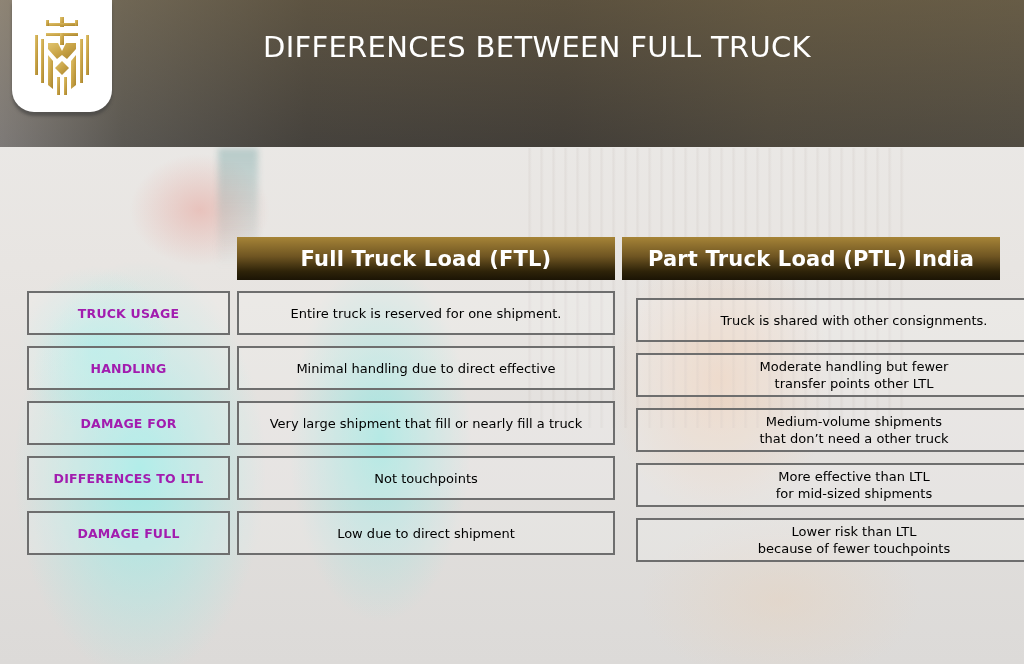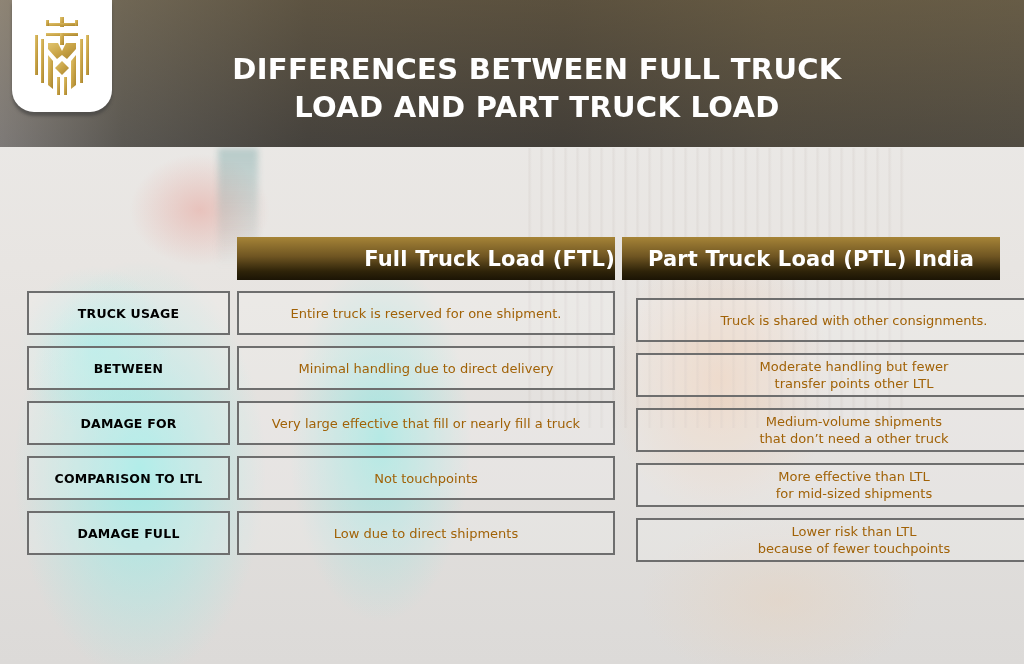--- a/index.html
+++ b/index.html
@@ -34,56 +34,56 @@
     
     .header {
       position: absolute; left: 0; top: 0; width: 1024px; height: 147px;
       background: linear-gradient(90deg, #9a9694 0%, #6b6862 12%, #4f4b45 30%, #4b463f 55%, #5a5346 75%, #5e584c 100%);
     }
     .header::after {
       content: ""; position: absolute; inset: 0;
       background: linear-gradient(180deg, rgba(120,100,60,0.35) 0%, rgba(40,38,35,0.25) 100%);
     }
     .title {
-      position: absolute; left: 180px; top: 50px; width: 714px;
+      position: absolute; left: 180px; top: 28px; width: 714px;
       text-align: center; color: #ffffff;
-      font-family: "DejaVu Sans", sans-serif; font-weight: bold;
+      font-family: "DejaVu Sans", sans-serif; font-weight: normal;
       font-size: 29px; line-height: 38px; letter-spacing: 0.3px;
       z-index: 2;
     }
     
     .logo {
       position: absolute; left: 12px; top: 0; width: 100px; height: 112px;
       background: #ffffff;
       border-radius: 0 0 22px 22px;
       box-shadow: 0 4px 3px rgba(60,60,60,0.55);
       z-index: 3;
       display: flex; align-items: center; justify-content: center;
     }
     
     .col-head {
       position: absolute; top: 237px; height: 43px;
       background: linear-gradient(180deg, #a68437 0%, #6f5522 45%, #2e2309 80%, #1b1405 100%);
       color: #ffffff; font-weight: bold; font-size: 21px;
       display: flex; align-items: center; justify-content: center;
       letter-spacing: 0.2px;
     }
-    .col-head.ftl { left: 237px; width: 378px; justify-content: flex-end; }
+    .col-head.ftl { left: 237px; width: 378px; }
     .col-head.ptl { left: 622px; width: 378px; }
     .row-label, .cell {
       position: absolute; height: 44px;
       border: 2px solid #6e6e6e;
       display: flex; align-items: center; justify-content: center;
-      text-align: center; color: #a16207;
+      text-align: center; color: #000000;
       background: rgba(255,255,255,0.18);
     }
     .row-label {
       left: 27px; width: 203px;
       font-weight: bold; font-size: 12.5px; letter-spacing: 0.2px;
-      color: #000000;
+      color: #a21caf;
     }
     .cell { font-size: 13px; line-height: 17px; }
     .cell.ftl { left: 237px; width: 378px; }
     .cell.ptl { left: 636px; width: 436px; margin-top: 7px; }
     .r0 { top: 291px; }
     .r1 { top: 346px; }
     .r2 { top: 401px; }
     .r3 { top: 456px; }
     .r4 { top: 511px; }
     .cell span { white-space: pre-line; }
@@ -125,75 +125,74 @@
       <polygon points="17,40 22,46 22,74 17,70"></polygon>
       <polygon points="45,40 40,46 40,74 45,70"></polygon>
       <rect x="26" y="62" width="3" height="18"></rect>
       <rect x="33" y="62" width="3" height="18"></rect>
     </g>
   </svg>
 </div>
 
 <div class="title">
   <div>DIFFERENCES BETWEEN FULL TRUCK</div>
-  <div>LOAD AND PART TRUCK LOAD</div>
 </div>
 
 <div class="col-head ftl">
   <span>Full Truck Load (FTL)</span>
 </div>
 <div class="col-head ptl">
   <span>Part Truck Load (PTL) India</span>
 </div>
 
 <div class="row-label r0">
   <span>TRUCK USAGE</span>
 </div>
 <div class="cell ftl r0">
   <span>Entire truck is reserved for one shipment.</span>
 </div>
 <div class="cell ptl r0">
   <span>Truck is shared with other consignments.</span>
 </div>
 
 <div class="row-label r1">
-  <span>BETWEEN</span>
+  <span>HANDLING</span>
 </div>
 <div class="cell ftl r1">
-  <span>Minimal handling due to direct delivery</span>
+  <span>Minimal handling due to direct effective</span>
 </div>
 <div class="cell ptl r1">
   <span>Moderate handling but fewer
 transfer points other LTL</span>
 </div>
 
 <div class="row-label r2">
   <span>DAMAGE FOR</span>
 </div>
 <div class="cell ftl r2">
-  <span>Very large effective that fill or nearly fill a truck</span>
+  <span>Very large shipment that fill or nearly fill a truck</span>
 </div>
 <div class="cell ptl r2">
   <span>Medium-volume shipments
 that don’t need a other truck</span>
 </div>
 
 <div class="row-label r3">
-  <span>COMPARISON TO LTL</span>
+  <span>DIFFERENCES TO LTL</span>
 </div>
 <div class="cell ftl r3">
   <span>Not touchpoints</span>
 </div>
 <div class="cell ptl r3">
   <span>More effective than LTL
 for mid-sized shipments</span>
 </div>
 
 <div class="row-label r4">
   <span>DAMAGE FULL</span>
 </div>
 <div class="cell ftl r4">
-  <span>Low due to direct shipments</span>
+  <span>Low due to direct shipment</span>
 </div>
 <div class="cell ptl r4">
   <span>Lower risk than LTL
 because of fewer touchpoints</span>
 </div>
 
 </body></html>

